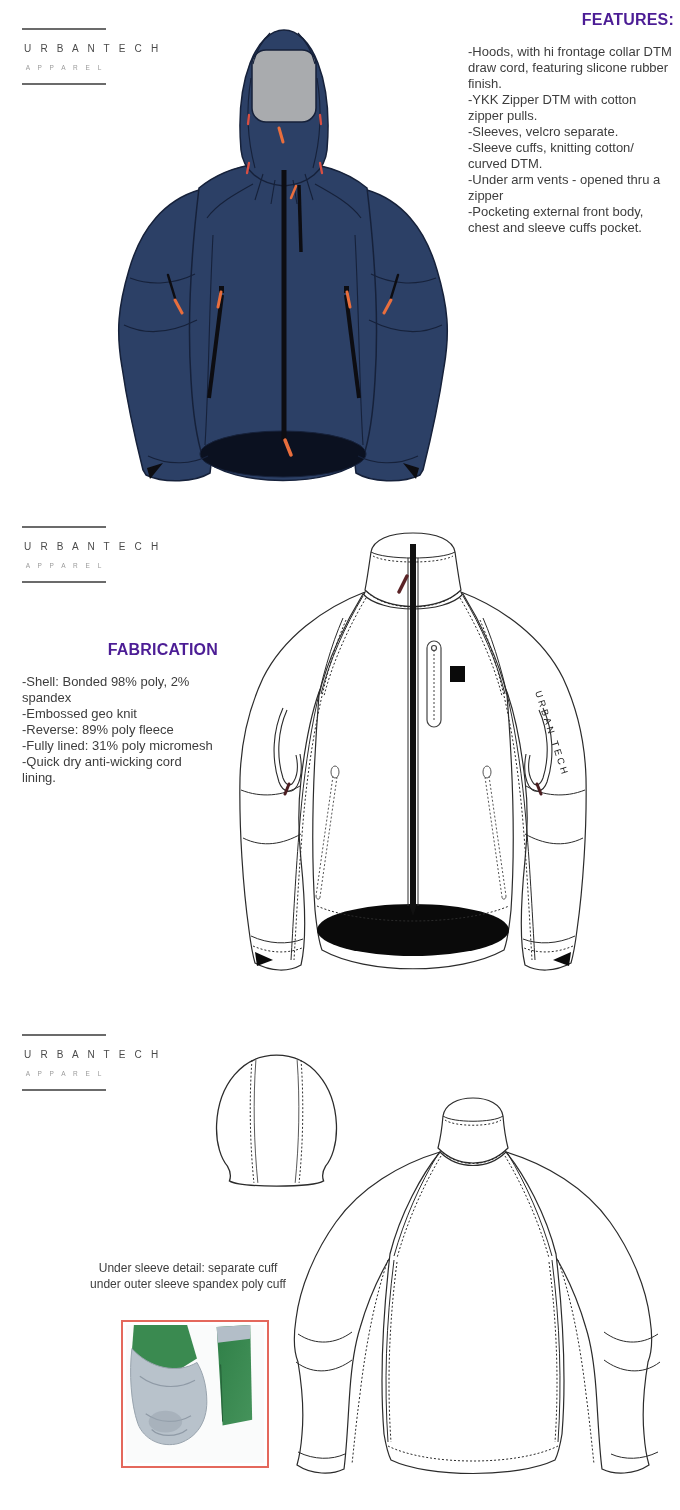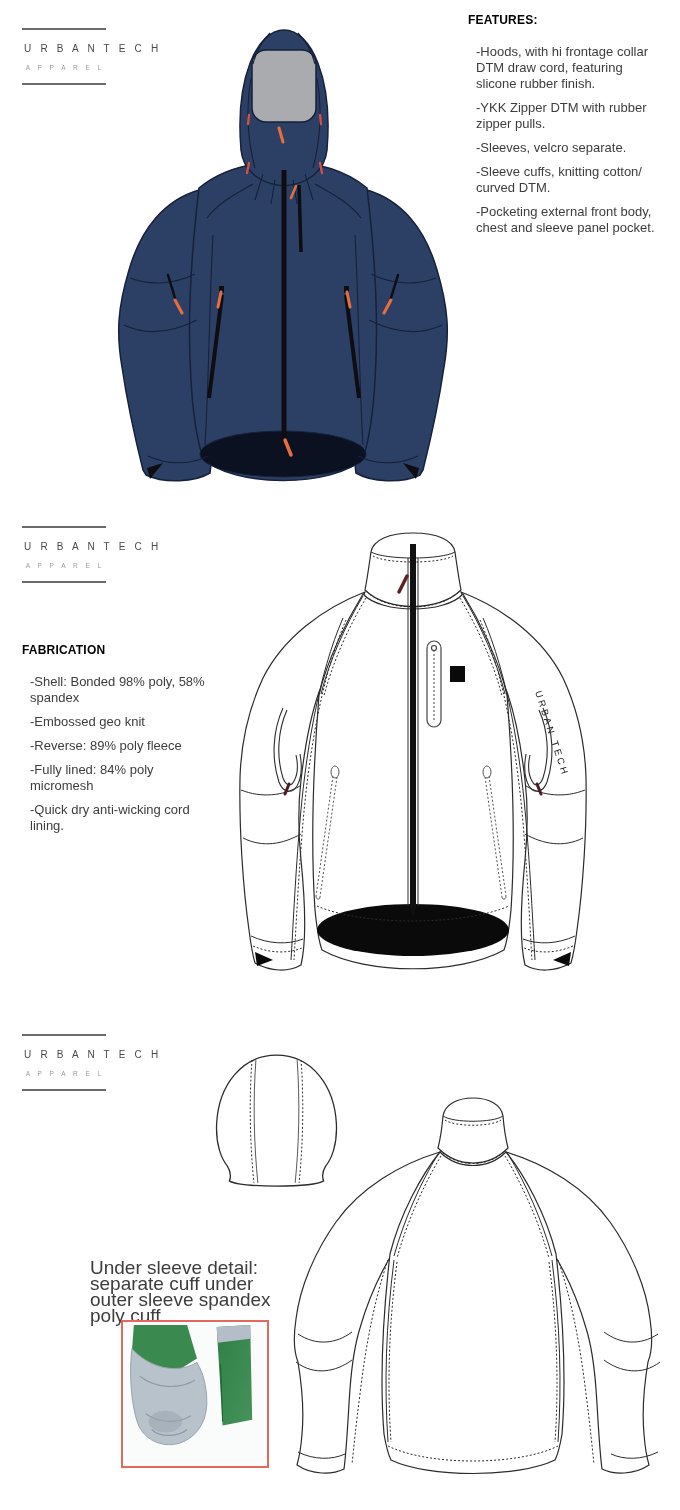--- a/index.html
+++ b/index.html
@@ -5,23 +5,23 @@
   html,body{margin:0;padding:0;background:#ffffff;}
   #page{position:relative;width:680px;height:1510px;background:#fff;overflow:hidden;
         font-family:"Liberation Sans",sans-serif;color:#3a3a3a;}
   
   .logo{position:absolute;left:22px;width:84px;text-align:center;}
   .logo .rule{border-top:2px solid #6b6b6b;height:0;margin:0;}
   .logo .brand{font-size:10px;letter-spacing:3.2px;color:#4a4a4a;margin:13px 0 0 2px;white-space:nowrap;}
   .logo .sub{font-size:6.5px;letter-spacing:3px;color:#9a9a9a;margin:10px 0 12px 2px;white-space:nowrap;}
   
   .txtblock{position:absolute;font-size:13px;line-height:16px;color:#3d3d3d;}
-  .txtblock h3{font-size:12px;line-height:16px;margin:0 0 16px 0;color:#000000;font-weight:bold;letter-spacing:.2px;}
-  .txtblock p{margin:8px;}
-  .note{position:absolute;font-size:19px;line-height:16px;color:#3d3d3d;}
+  .txtblock h3{font-size:16px;line-height:16px;margin:0 0 16px 0;color:#4c1d95;font-weight:bold;letter-spacing:.2px;text-align:right;}
+  .txtblock p{margin:0;}
+  .note{position:absolute;font-size:12px;line-height:16px;color:#3d3d3d;text-align:center;}
   svg{position:absolute;display:block;}
   .photo-frame{position:absolute;border:2px solid #e4685c;background:#fff;padding:3px;}
   .photo-frame svg{position:static;}
 </style>
 </head>
 <body>
 
 <div id="page">
 
   <div class="logo" style="top:28px">
@@ -40,24 +40,25 @@
     <div class="rule"></div>
     <div class="brand">U R B A N   T E C H</div>
     <div class="sub">A P P A R E L</div>
     <div class="rule"></div>
   </div>
 
   <div class="txtblock" style="left:468px;top:12px;width:206px">
     <h3>FEATURES:</h3>
     <div>
         <p>-Hoods, with hi frontage collar DTM draw cord, featuring slicone rubber finish.</p>
-        <p>-YKK Zipper DTM with rubber zipper pulls.</p>
+        <p>-YKK Zipper DTM with cotton zipper pulls.</p>
         <p>-Sleeves, velcro separate.</p>
         <p>-Sleeve cuffs, knitting cotton/ curved DTM.</p>
-        <p>-Pocketing external front body, chest and sleeve panel pocket.</p>
+        <p>-Under arm vents - opened thru a zipper</p>
+        <p>-Pocketing external front body, chest and sleeve cuffs pocket.</p>
       </div>
   </div>
 
   <svg style="left:103px;top:20px" width="360" height="475" viewBox="0 0 360 475">
     <g stroke="#16213a" stroke-width="1.5" fill="#2c4066">
       <path d="M 96,170 C 62,180 38,208 26,250 C 15,287 13,312 19,347 C 25,388 33,422 40,450 L 43,455 C 62,464 92,462 107,453 C 111,430 105,392 97,352 C 91,320 89,300 93,276 C 97,246 101,216 109,196 Z"></path>
       <path d="M 264,170 C 298,180 322,208 334,250 C 345,287 347,312 341,347 C 335,388 327,422 320,450 L 317,455 C 298,464 268,462 253,453 C 249,430 255,392 263,352 C 269,320 271,300 267,276 C 263,246 259,216 251,196 Z"></path>
       <path d="M 96,168 C 120,148 150,142 180,142 C 210,142 240,148 264,168 C 272,235 276,300 272,360 C 270,396 266,420 260,438 C 232,468 128,468 100,438 C 94,420 90,396 88,360 C 84,300 88,235 96,168 Z"></path>
     </g>
     <ellipse cx="180" cy="434" rx="83" ry="23" fill="#0b1120" stroke="#16213a" stroke-width="1"></ellipse>
@@ -110,24 +111,24 @@
       <line x1="146" y1="143" x2="144" y2="153"></line>
         <line x1="217" y1="143" x2="219" y2="153"></line>
     </g>
     <line x1="176" y1="108" x2="180" y2="122" stroke="#e96e3d" stroke-width="3" stroke-linecap="round"></line>
     <line x1="182" y1="420" x2="188" y2="435" stroke="#e96e3d" stroke-width="3.5" stroke-linecap="round"></line>
   </svg>
 
   <div class="txtblock" style="left:22px;top:642px;width:196px">
     <h3>FABRICATION</h3>
     <div>
-        <p>-Shell: Bonded 98% poly, 58% spandex</p>
+        <p>-Shell: Bonded 98% poly, 2% spandex</p>
         <p>-Embossed geo knit</p>
         <p>-Reverse: 89% poly fleece</p>
-        <p>-Fully lined: 84% poly micromesh</p>
+        <p>-Fully lined: 31% poly micromesh</p>
         <p>-Quick dry anti-wicking cord lining.</p>
       </div>
   </div>
 
   <svg style="left:223px;top:528px" width="420" height="485" viewBox="0 0 420 485">
     <g stroke="#2b2b2b" stroke-width="1.2" fill="#ffffff">
       <path d="M 142,64 C 100,80 60,110 40,150 C 26,180 18,215 17,250 C 16,300 20,360 26,402 C 28,418 30,428 32,435 C 48,444 66,444 78,437 C 84,412 82,372 78,332 C 75,302 75,277 78,252 C 82,217 88,187 96,164 Z"></path>
       <path d="M 238,64 C 280,80 320,110 340,150 C 354,180 362,215 363,250 C 364,300 360,360 354,402 C 352,418 350,428 348,435 C 332,444 314,444 302,437 C 296,412 298,372 302,332 C 305,302 305,277 302,252 C 298,217 292,187 284,164 Z"></path>
       <path d="M 140,66 C 124,92 104,132 96,167 C 90,242 88,322 92,382 C 94,402 96,414 99,422 C 144,447 236,447 281,422 C 284,414 286,402 288,382 C 292,322 290,242 284,167 C 276,132 256,92 240,66 C 222,86 158,86 140,66 Z"></path>
     </g>

